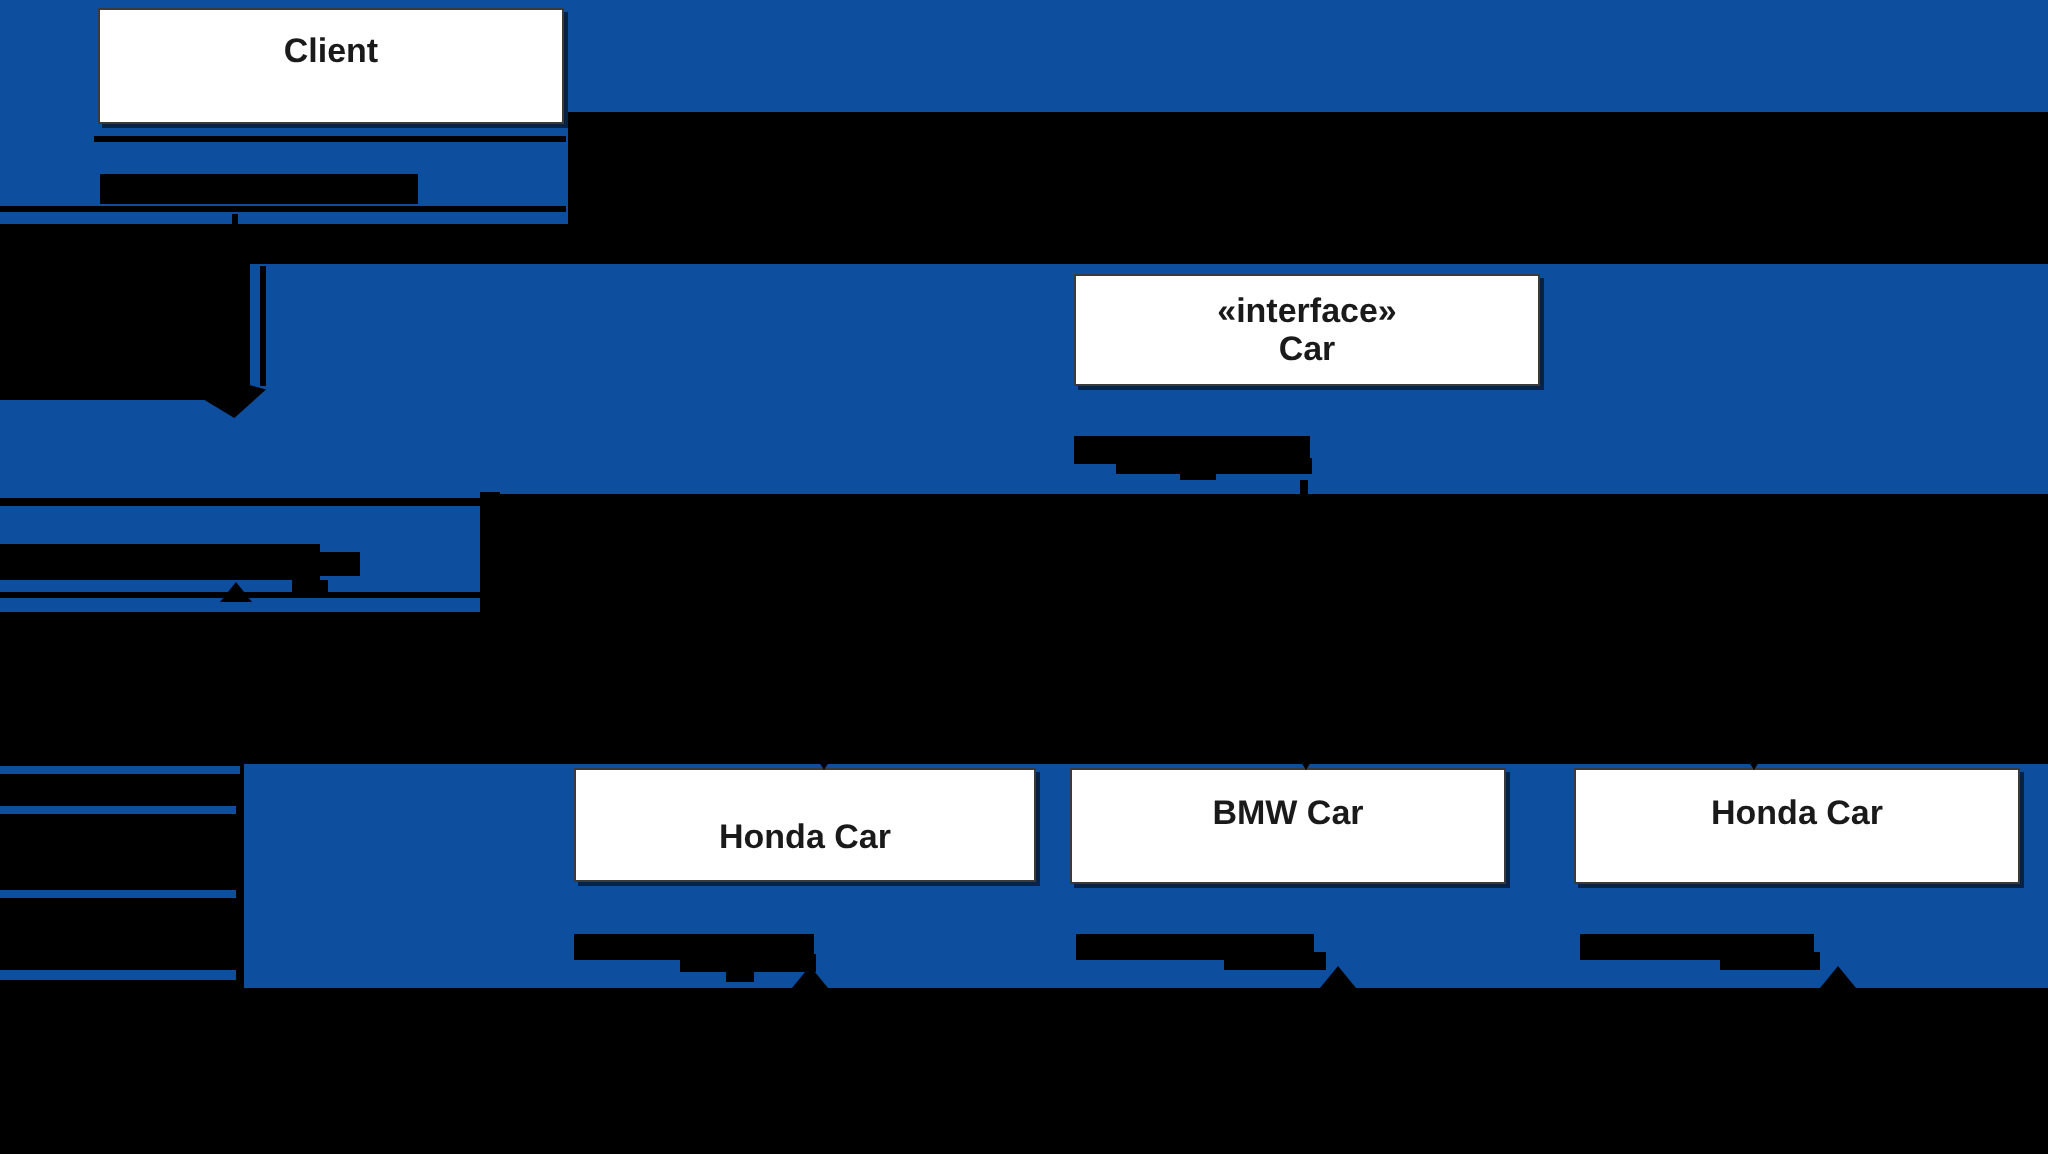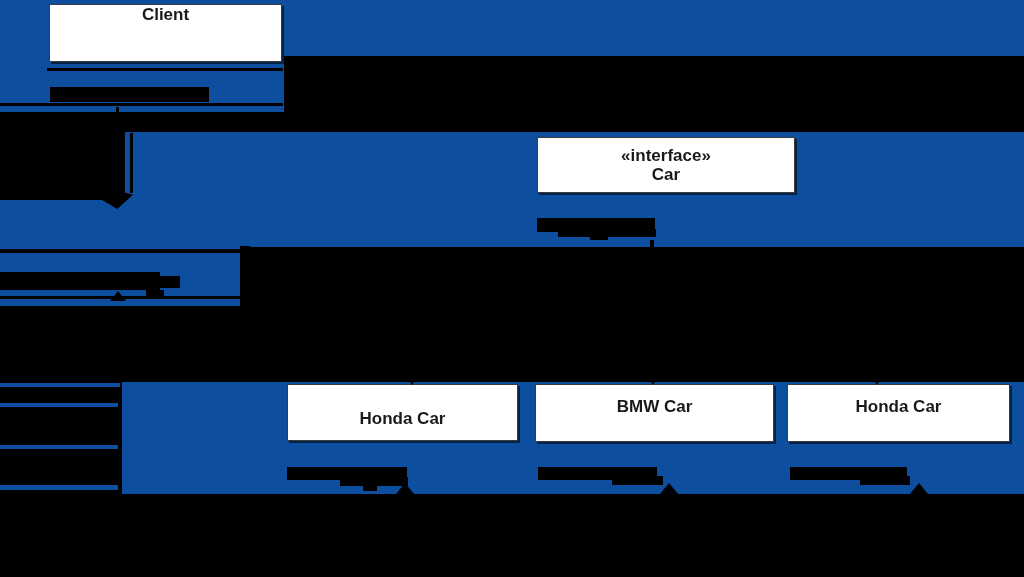--- a/index.html
+++ b/index.html
@@ -45,32 +45,32 @@
 
   <div class="abs bluefill" style="left:0;top:0;width:284px;height:112px;"></div>
 
   <div class="abs bluefill" style="left:0;top:200px;width:240px;height:106px;"></div>
 
   <div class="abs bluefill" style="left:0;top:383px;width:120px;height:4px;"></div>
   <div class="abs bluefill" style="left:0;top:403px;width:118px;height:4px;"></div>
   <div class="abs bluefill" style="left:0;top:445px;width:118px;height:4px;"></div>
   <div class="abs bluefill" style="left:0;top:485px;width:118px;height:5px;"></div>
 
-  <div class="abs titlebox" style="left:49px;top:4px;width:233px;height:58px;">
+  <div class="abs titlebox" style="left:49px;top:4px;width:233px;height:58px;padding-top:11px;">
     <span>Client</span>
   </div>
   <div class="abs line" style="left:47px;top:68px;width:236px;height:3px;"></div>
   <div class="abs blackbar" style="left:50px;top:87px;width:159px;height:15px;"></div>
   <div class="abs line" style="left:0;top:103px;width:283px;height:3px;"></div>
 
   <div class="abs line" style="left:116px;top:107px;width:3px;height:11px;"></div>
   <div class="abs line" style="left:130px;top:133px;width:3px;height:60px;"></div>
   <div class="abs dep-arrowhead" style="left:100px;top:186px;width:33px;height:23px;"></div>
 
-  <div class="abs titlebox" style="left:537px;top:137px;width:258px;height:56px;padding-top:8px;">
+  <div class="abs titlebox" style="left:537px;top:137px;width:233px;height:56px;padding-top:8px;">
     <span>«interface»</span>
     <span>Car</span>
   </div>
   <div class="abs blackbar" style="left:537px;top:218px;width:118px;height:14px;"></div>
   <div class="abs blackbar" style="left:558px;top:229px;width:98px;height:8px;"></div>
   <div class="abs blackbar" style="left:590px;top:236px;width:18px;height:4px;"></div>
   <div class="abs line" style="left:650px;top:240px;width:4px;height:8px;"></div>
 
   <div class="abs line" style="left:0;top:249px;width:247px;height:4px;"></div>
   <div class="abs blackbar" style="left:0;top:272px;width:160px;height:18px;"></div>
@@ -79,21 +79,21 @@
   <div class="abs line" style="left:0;top:296px;width:240px;height:3px;"></div>
   <div class="abs tri tri-up small" style="left:110px;top:291px;"></div>
 
   <div class="abs titlebox" style="left:287px;top:384px;width:231px;height:57px;padding-top:24px;">
     <span>Honda Car</span>
   </div>
   <div class="abs blackbar" style="left:287px;top:467px;width:120px;height:13px;"></div>
   <div class="abs blackbar" style="left:340px;top:477px;width:68px;height:9px;"></div>
   <div class="abs blackbar" style="left:363px;top:486px;width:14px;height:5px;"></div>
 
-  <div class="abs titlebox" style="left:535px;top:384px;width:239px;height:58px;padding-top:12px;">
+  <div class="abs titlebox" style="left:535px;top:384px;width:218px;height:58px;padding-top:12px;">
     <span>BMW Car</span>
   </div>
   <div class="abs blackbar" style="left:538px;top:467px;width:119px;height:13px;"></div>
   <div class="abs blackbar" style="left:612px;top:476px;width:51px;height:9px;"></div>
 
   <div class="abs titlebox" style="left:787px;top:384px;width:223px;height:58px;padding-top:12px;">
     <span>Honda Car</span>
   </div>
   <div class="abs blackbar" style="left:790px;top:467px;width:117px;height:13px;"></div>
   <div class="abs blackbar" style="left:860px;top:476px;width:50px;height:9px;"></div>

